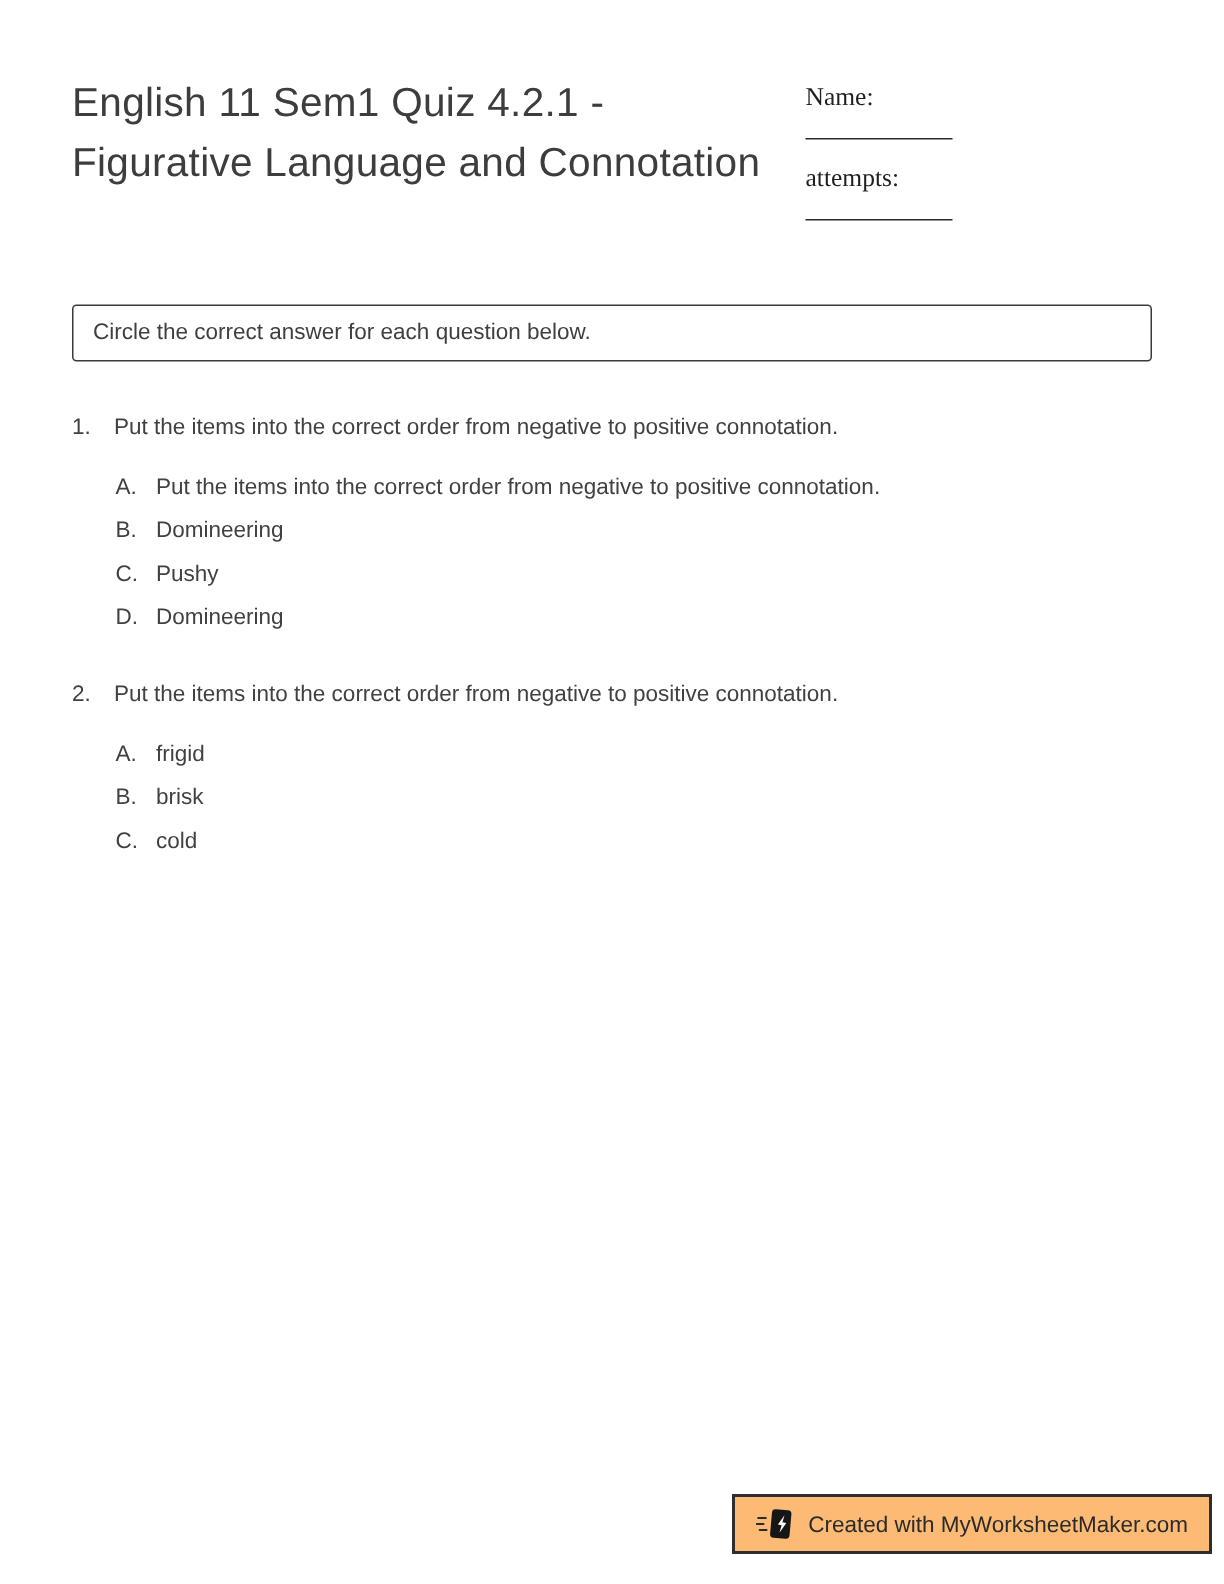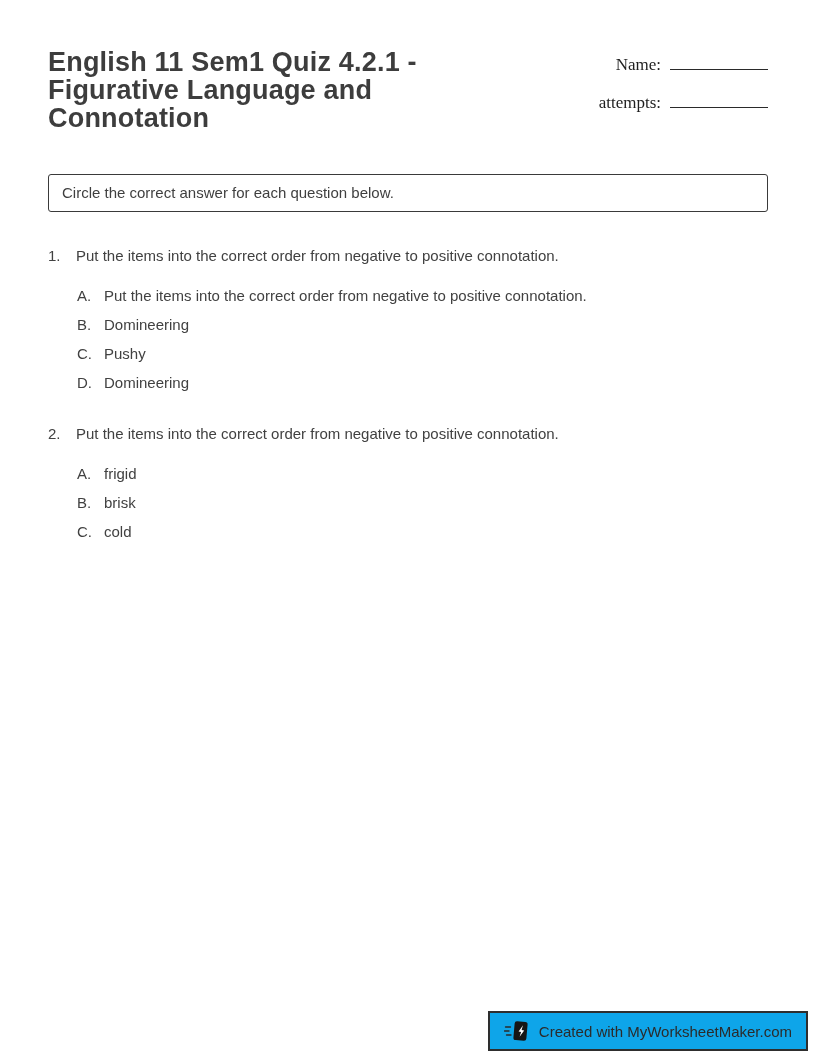--- a/index.html
+++ b/index.html
@@ -16,34 +16,35 @@
   }
   
   .header {
     display: flex;
     justify-content: space-between;
     padding: 48px 48px 0 48px;
   }
   .title {
     max-width: 460px;
     font-size: 27px;
-    line-height: 28px;
-    font-weight: 700;
+    line-height: 40px;
+    font-weight: 400;
     color: #3d3d3d;
     letter-spacing: 0.2px;
   }
   .info-fields {
     width: 240px;
     padding-top: 5px;
   }
   .info-row {
     display: flex;
     justify-content: flex-end;
     align-items: baseline;
     margin-bottom: 14px;
+    flex-direction: column;
   }
   .info-label {
     font-family: "Liberation Serif", serif;
     font-size: 17px;
     line-height: 24px;
     color: #1f1f1f;
   }
   .info-line {
     width: 98px;
     height: 16px;
@@ -85,28 +86,28 @@
     line-height: 20px;
   }
   .option-text {
     font-size: 15px;
     line-height: 20px;
   }
   
   .footer-badge {
     position: absolute;
     right: 8px;
-    bottom: 5px;
+    bottom: 20px;
     height: 40px;
     display: flex;
     align-items: center;
     gap: 9px;
     padding: 0 14px;
     border: 2px solid #2e2e2e;
-    background: #0ea5e9;
+    background: #fdba74;
   }
   .footer-text {
     font-size: 15px;
     color: #2b2b2b;
     white-space: nowrap;
   }
   .logo-icon { display: flex; align-items: center; }
 </style>
 </head>
 <body>

